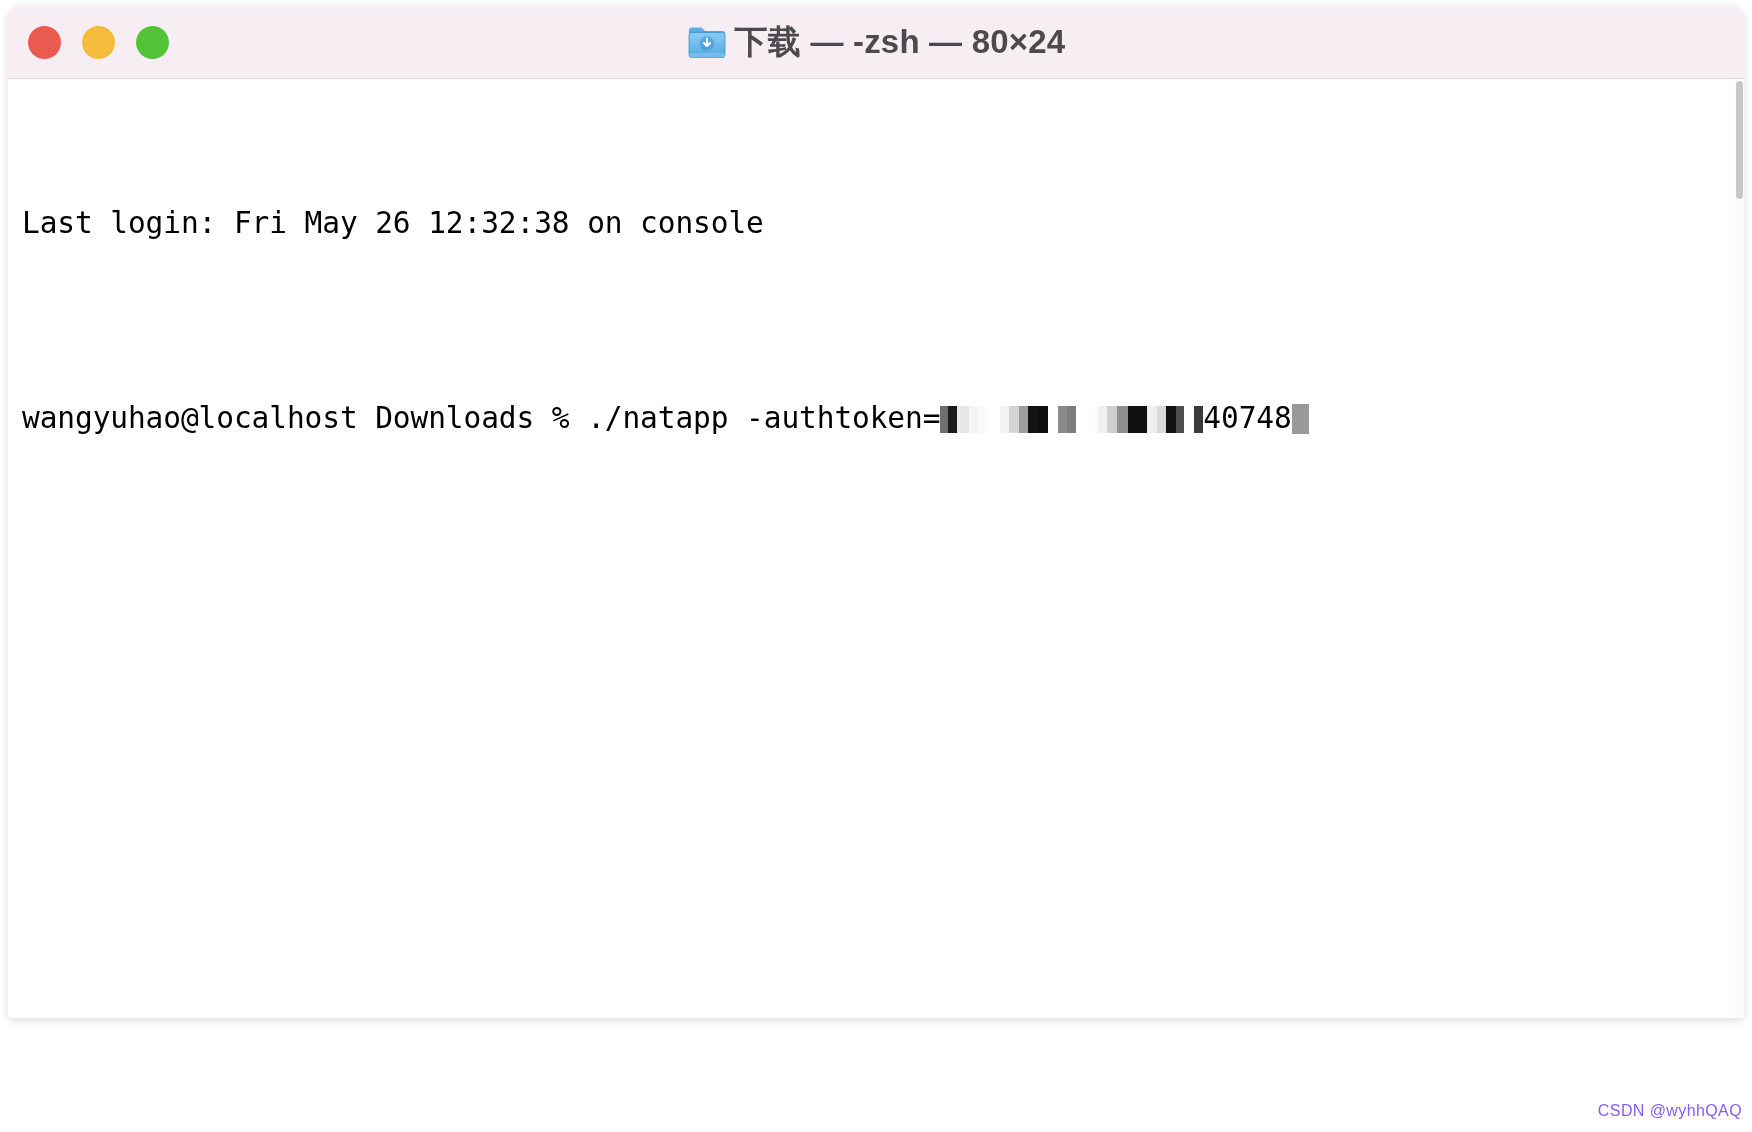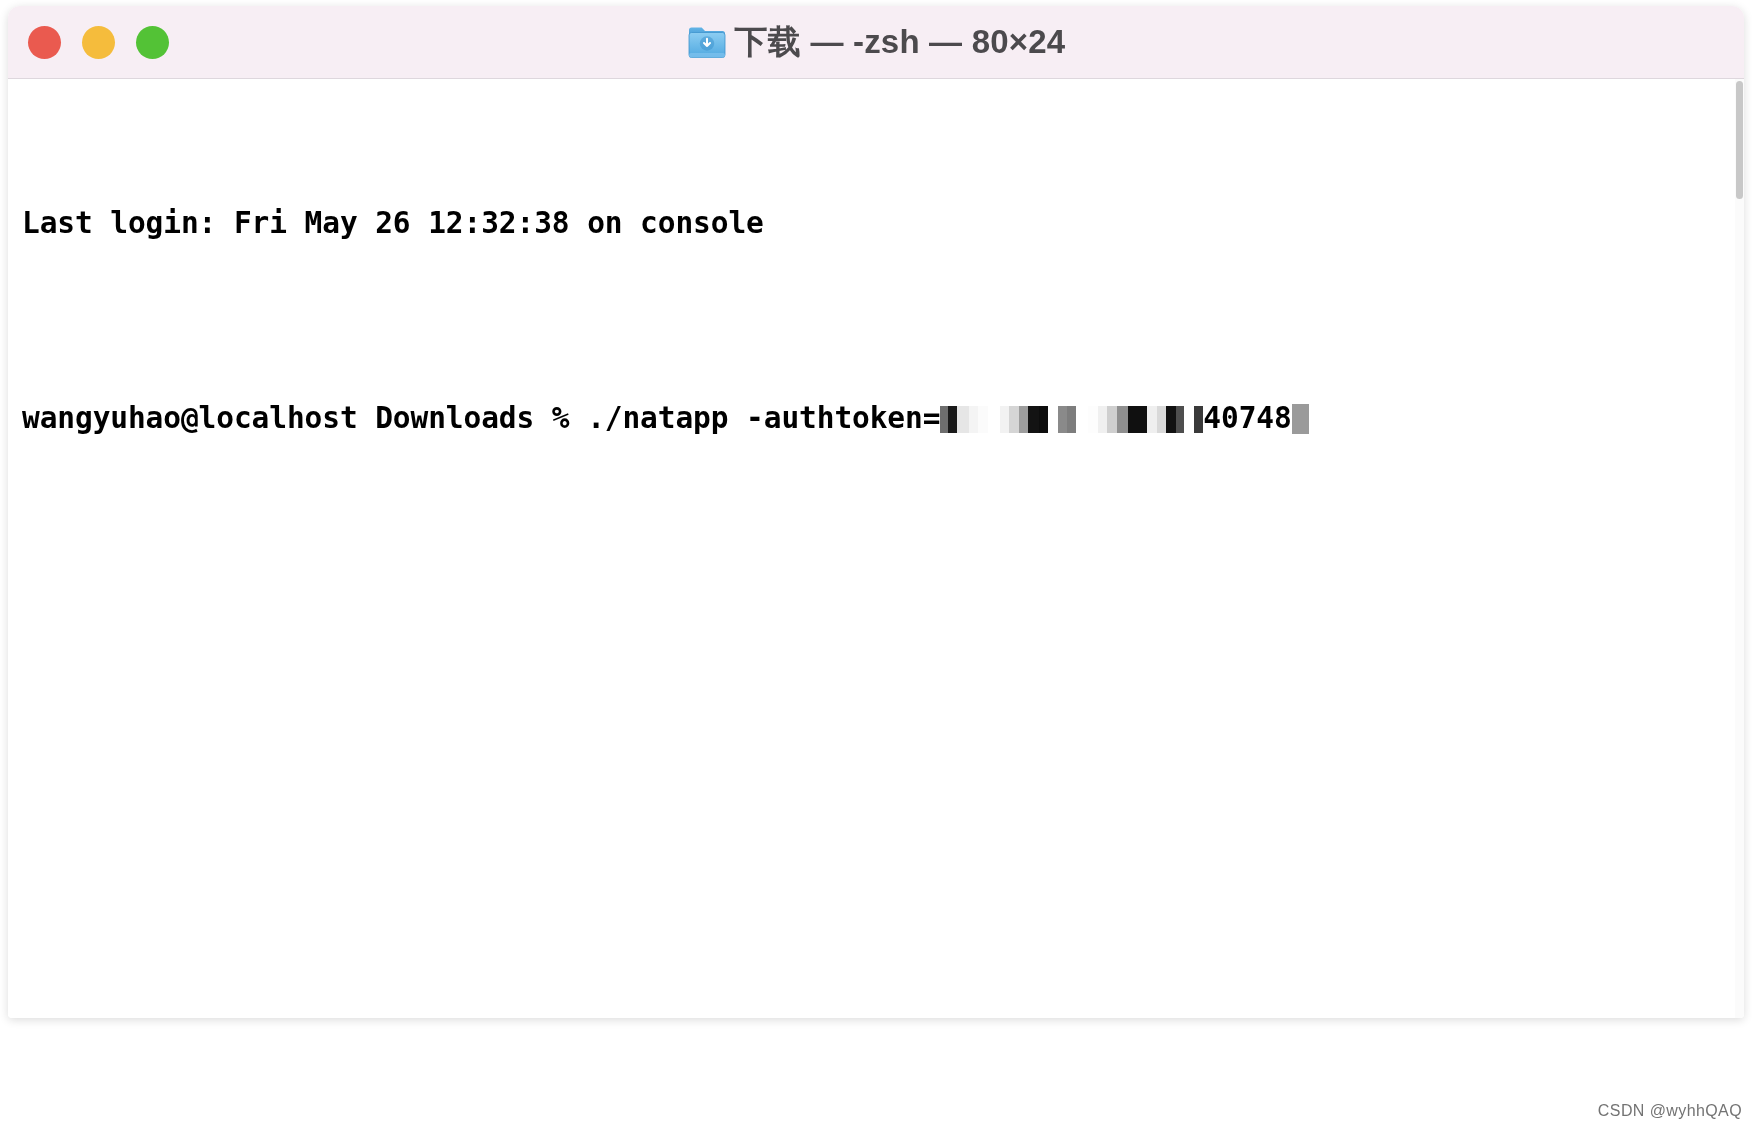--- a/index.html
+++ b/index.html
@@ -110,21 +110,20 @@
     font-size: 29.5px;
     line-height: 39px;
     color: #000000;
     white-space: pre;
     letter-spacing: -0.1px;
   }
   .tline {
     position: relative;
     height: 39px;
     white-space: pre;
-    font-weight: bold;
   }
   .bracket {
     color: #a9a9a9;
   }
   .right-bracket {
     position: absolute;
     right: 0;
     top: 0;
     color: #a9a9a9;
   }
@@ -171,21 +170,21 @@
     background: #c8c8c8;
   }
 
   
   #watermark {
     position: absolute;
     right: 10px;
     bottom: 12px;
     font-family: "Liberation Sans", sans-serif;
     font-size: 16px;
-    color: #737373;
+    color: #8b5cf6;
     letter-spacing: 0.4px;
     white-space: nowrap;
   }
 </style>
 </head>
 <body>
 
 <div id="screen">
 
   <div id="terminal-window">

